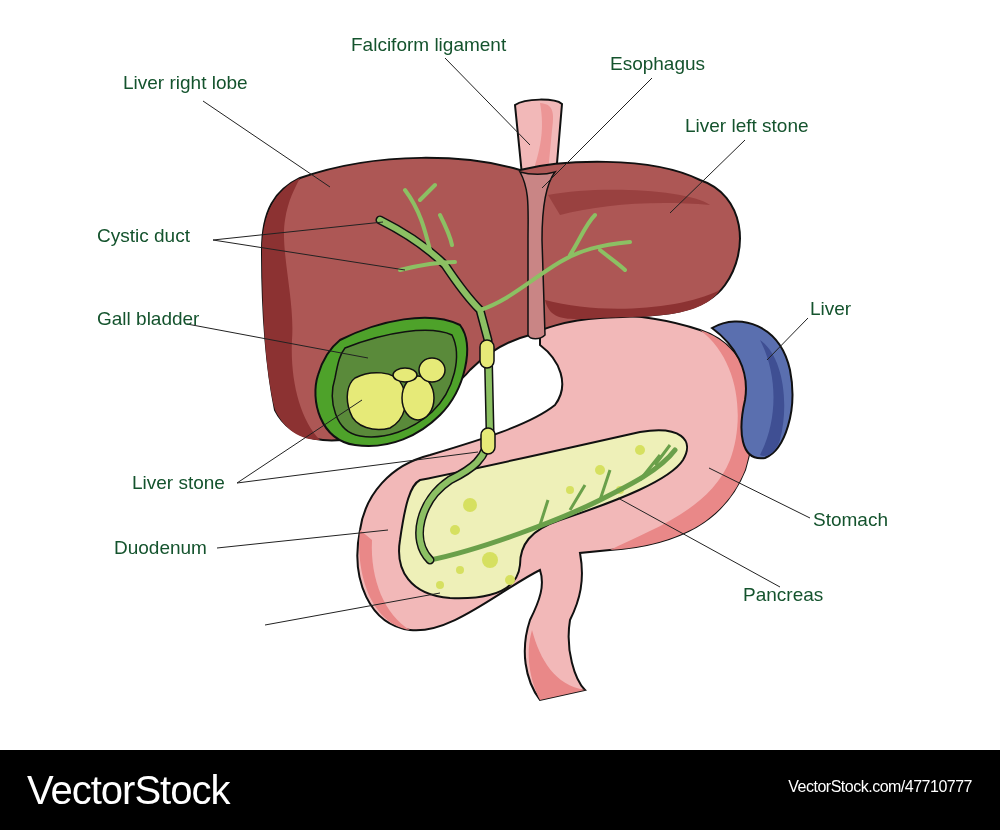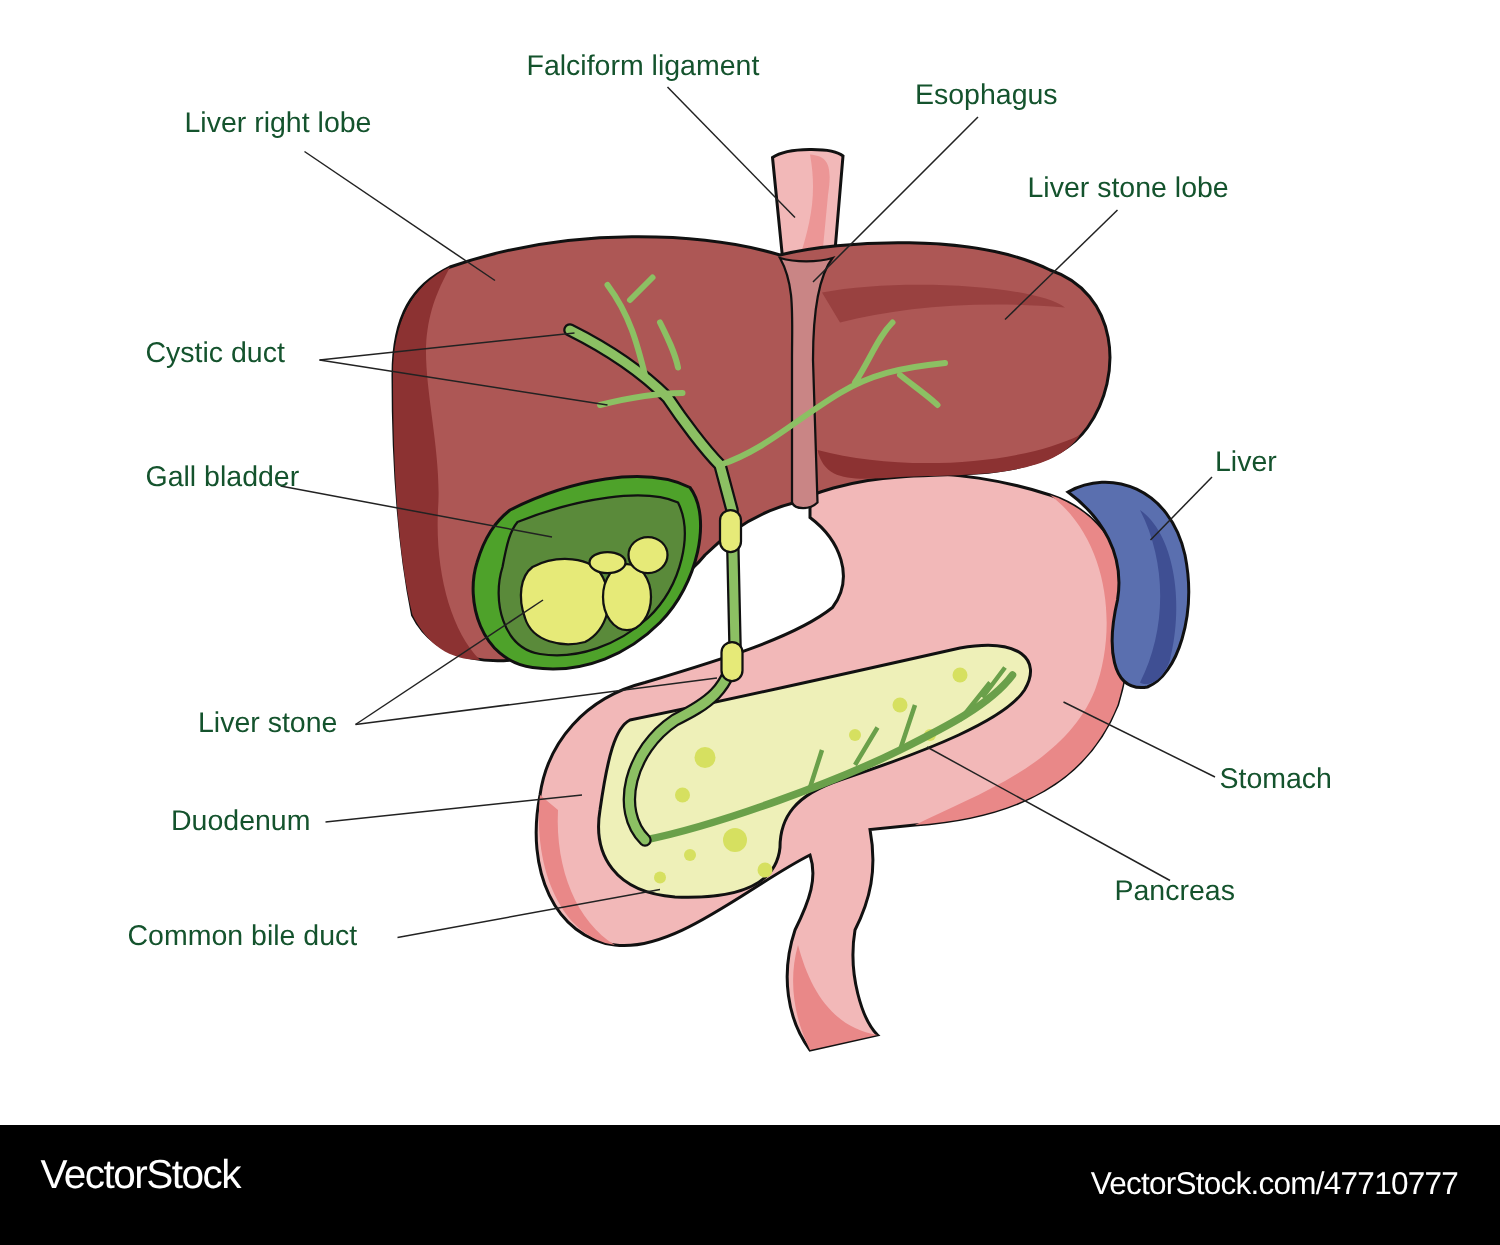--- a/index.html
+++ b/index.html
@@ -2,23 +2,23 @@
 <html><head>
   <meta charset="utf-8">
   <style>
     html, body { margin: 0; padding: 0; }
     body { width: 1000px; height: 830px; background: #ffffff; position: relative; overflow: hidden;
            font-family: "Liberation Sans", sans-serif; }
     #stage { position: absolute; left: 0; top: 0; width: 1000px; height: 750px; background: #ffffff; }
     #diagram { position: absolute; left: 0; top: 0; }
     .label { position: absolute; font-size: 19px; color: #14532d; white-space: nowrap; line-height: 22px; }
     #footer { position: absolute; left: 0; top: 750px; width: 1000px; height: 80px; background: #000000; }
-    #brand { position: absolute; left: 27px; top: 18px; color: #ffffff; font-size: 27px; letter-spacing: -1px;
+    #brand { position: absolute; left: 27px; top: 18px; color: #ffffff; font-size: 40px; letter-spacing: -1px;
              font-family: "Liberation Sans", sans-serif; }
-    #image-id { position: absolute; right: 28px; top: 28px; color: #ffffff; font-size: 21px; letter-spacing: -0.5px;
+    #image-id { position: absolute; right: 28px; top: 28px; color: #ffffff; font-size: 16px; letter-spacing: -0.5px;
                 font-family: "Liberation Sans", sans-serif; }
   </style>
 </head>
 <body>
 
 <div id="stage">
   <svg id="diagram" width="1000" height="750" viewBox="0 0 1000 750">
 
     <g>
       <path d="M515,105 C525,98 555,98 562,104 L556,175 L522,175 Z" fill="#f2b8b8" stroke="#111" stroke-width="2"></path>
@@ -107,27 +107,26 @@
       <line x1="810" y1="518" x2="709" y2="468"></line>
       <line x1="217" y1="548" x2="388" y2="530"></line>
       <line x1="780" y1="587" x2="618" y2="498"></line>
       <line x1="265" y1="625" x2="440" y2="593"></line>
     </g>
   </svg>
 
   <div class="label" style="left:351px; top:34px;">Falciform ligament</div>
   <div class="label" style="left:610px; top:53px;text-align:center;">Esophagus</div>
   <div class="label" style="left:123px; top:72px;">Liver right lobe</div>
-  <div class="label" style="left:685px; top:115px;">Liver stone lobe</div>
+  <div class="label" style="left:685px; top:115px;">Liver left stone</div>
   <div class="label" style="left:97px; top:225px;">Cystic duct</div>
   <div class="label" style="left:61px; top:308px;margin-left:36px;">Gall bladder</div>
   <div class="label" style="left:810px; top:298px;">Liver</div>
   <div class="label" style="left:132px; top:472px;">Liver stone</div>
   <div class="label" style="left:813px; top:509px;">Stomach</div>
   <div class="label" style="left:114px; top:537px;">Duodenum</div>
   <div class="label" style="left:743px; top:584px;">Pancreas</div>
-  <div class="label" style="left:85px; top:614px;">Common bile duct</div>
 </div>
 
 <div id="footer">
   <div id="brand">VectorStock</div>
   <div id="image-id">VectorStock.com/47710777</div>
 </div>
 
 </body></html>

